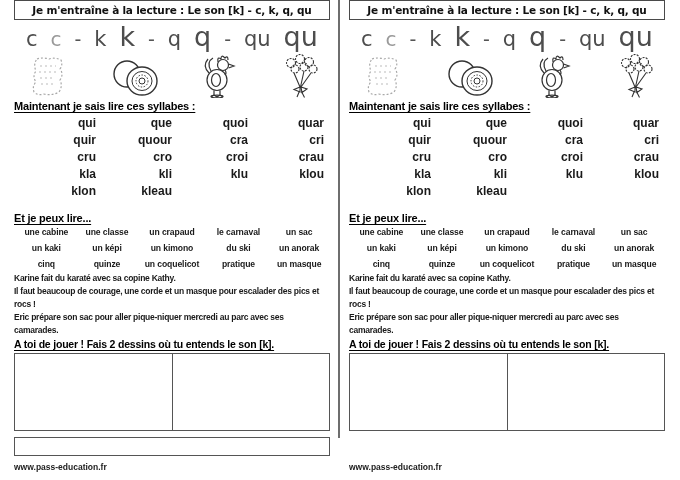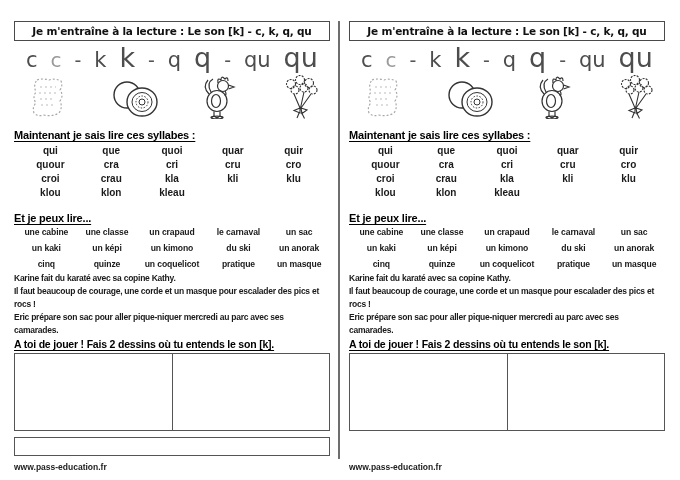--- a/index.html
+++ b/index.html
@@ -1,20 +1,20 @@
 <!DOCTYPE html>
 <html><head>
 <meta charset="utf-8">
 <style>
   html,body{margin:0;padding:0;}
   body{
     width:680px;height:480px;background:#ffffff;overflow:hidden;
     font-family:"Liberation Sans", sans-serif;color:#1a1a1a;
   }
-  .page{display:flex;align-items:flex-start;padding-top:21px;}
+  .page{display:flex;align-items:flex-start;}
   .col{width:316px;margin-left:14px;}
   .col.right{margin-left:9px;}
   .divider{width:2px;height:438px;background:#6e6e6e;margin-left:8px;flex:0 0 auto;}
 
   .title-box{
     border:1px solid #4a4a4a;height:18px;line-height:18px;text-align:center;
     font-weight:bold;font-size:10.5px;letter-spacing:-0.2px;white-space:nowrap;
     font-family:"DejaVu Sans", sans-serif;color:#111;
   }
   .letters-row{
@@ -26,27 +26,27 @@
   .letters-row .lt.big{font-size:27px;}
   .letters-row .lt.hollow{font-size:20px;color:#9a9a9a;font-weight:400;}
   .letters-row .lt.dash{font-size:19px;color:#555;}
 
   .images-row{display:flex;justify-content:space-between;align-items:flex-end;
     padding:0 10px 0 14px;height:42px;margin-top:4px;}
   .images-row svg{display:block;}
 
   .hd{font-weight:bold;font-size:11px;text-decoration:underline;
     text-underline-offset:2px;white-space:nowrap;letter-spacing:-0.2px;color:#000;}
-  .hd.h1{margin-top:10px;}
+  .hd.h1{margin-top:2px;}
   .hd.h2{margin-top:14px;}
   .hd.h3{margin-top:1px;font-size:10.5px;}
 
-  .syll-grid{display:grid;grid-template-columns:repeat(5,1fr);row-gap:3px;
-    margin-top:4px;padding:0 6px;text-align:center;
-    font-size:10px;font-weight:bold;}
+  .syll-grid{display:grid;grid-template-columns:repeat(4,1fr);row-gap:3px;
+    margin-top:4px;padding:0 6px;text-align:right;
+    font-size:12px;font-weight:bold;}
   .syll-grid span{white-space:nowrap;}
 
   .words-grid{display:grid;grid-template-columns:1.05fr 1.05fr 1.2fr 1.1fr 1fr;
     row-gap:6px;margin-top:3px;padding:0 2px;text-align:center;
     font-size:8.6px;font-weight:bold;letter-spacing:-0.1px;}
   .words-grid span{white-space:nowrap;}
 
   .sentences{margin-top:3px;font-size:8.5px;font-weight:bold;
     letter-spacing:-0.25px;line-height:13px;}
   .sentences p{margin:0;}

